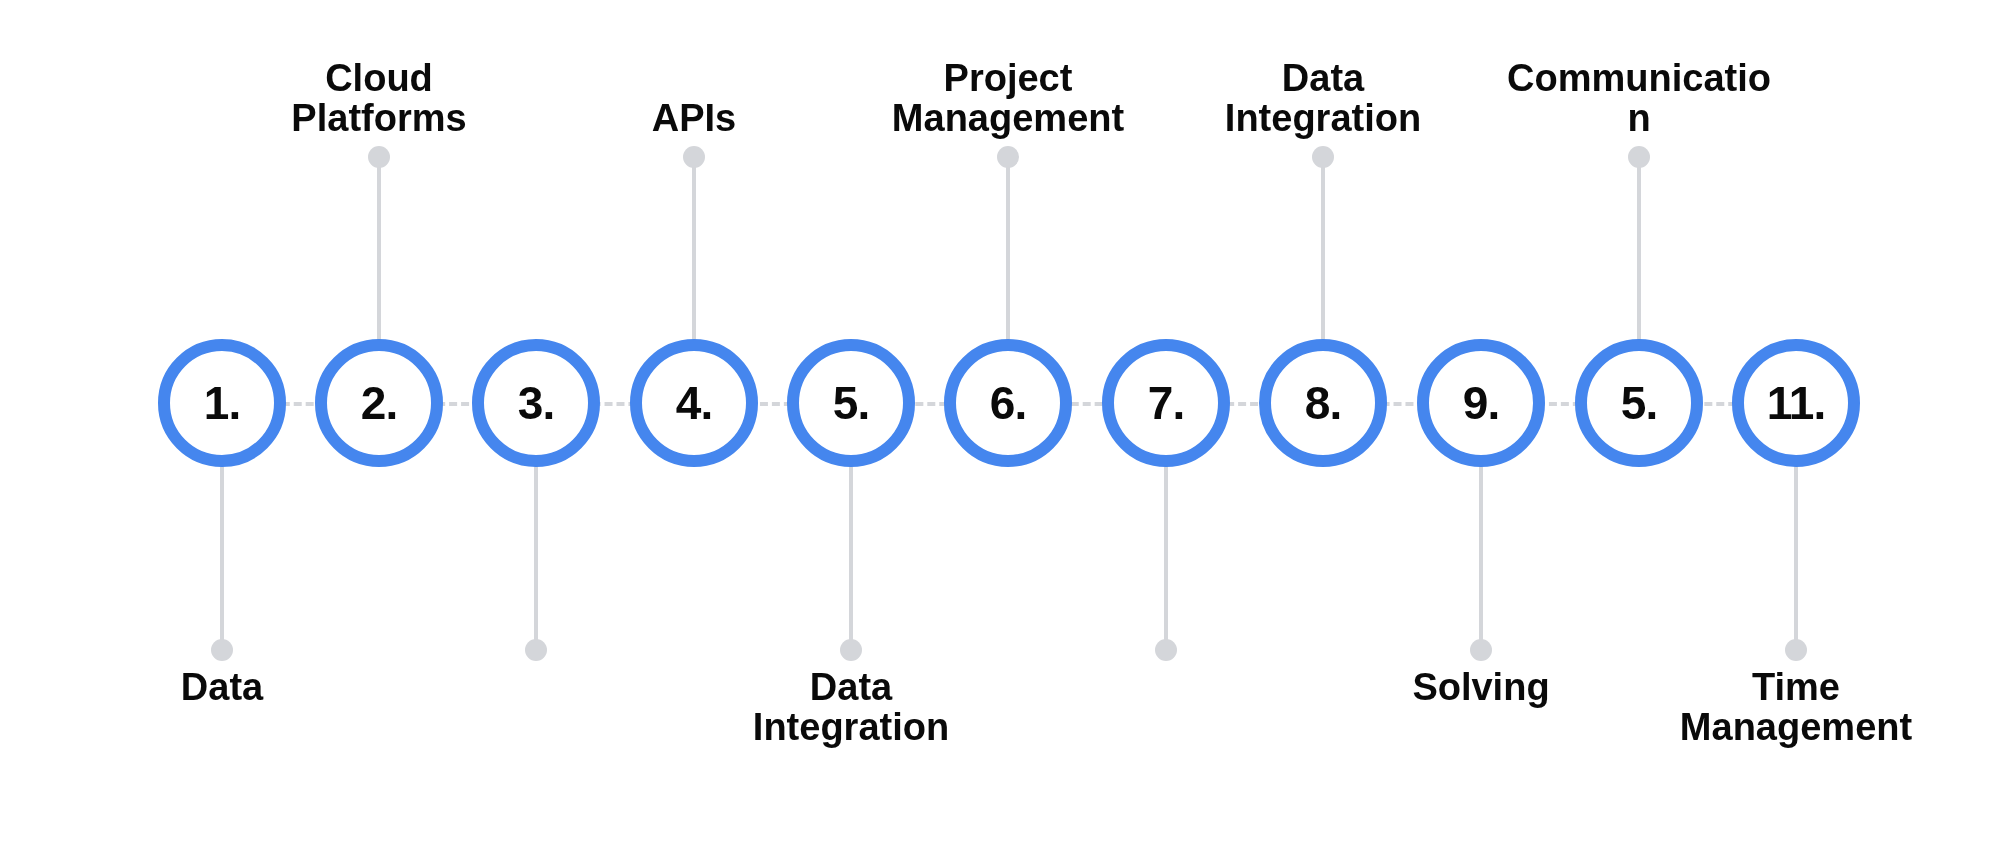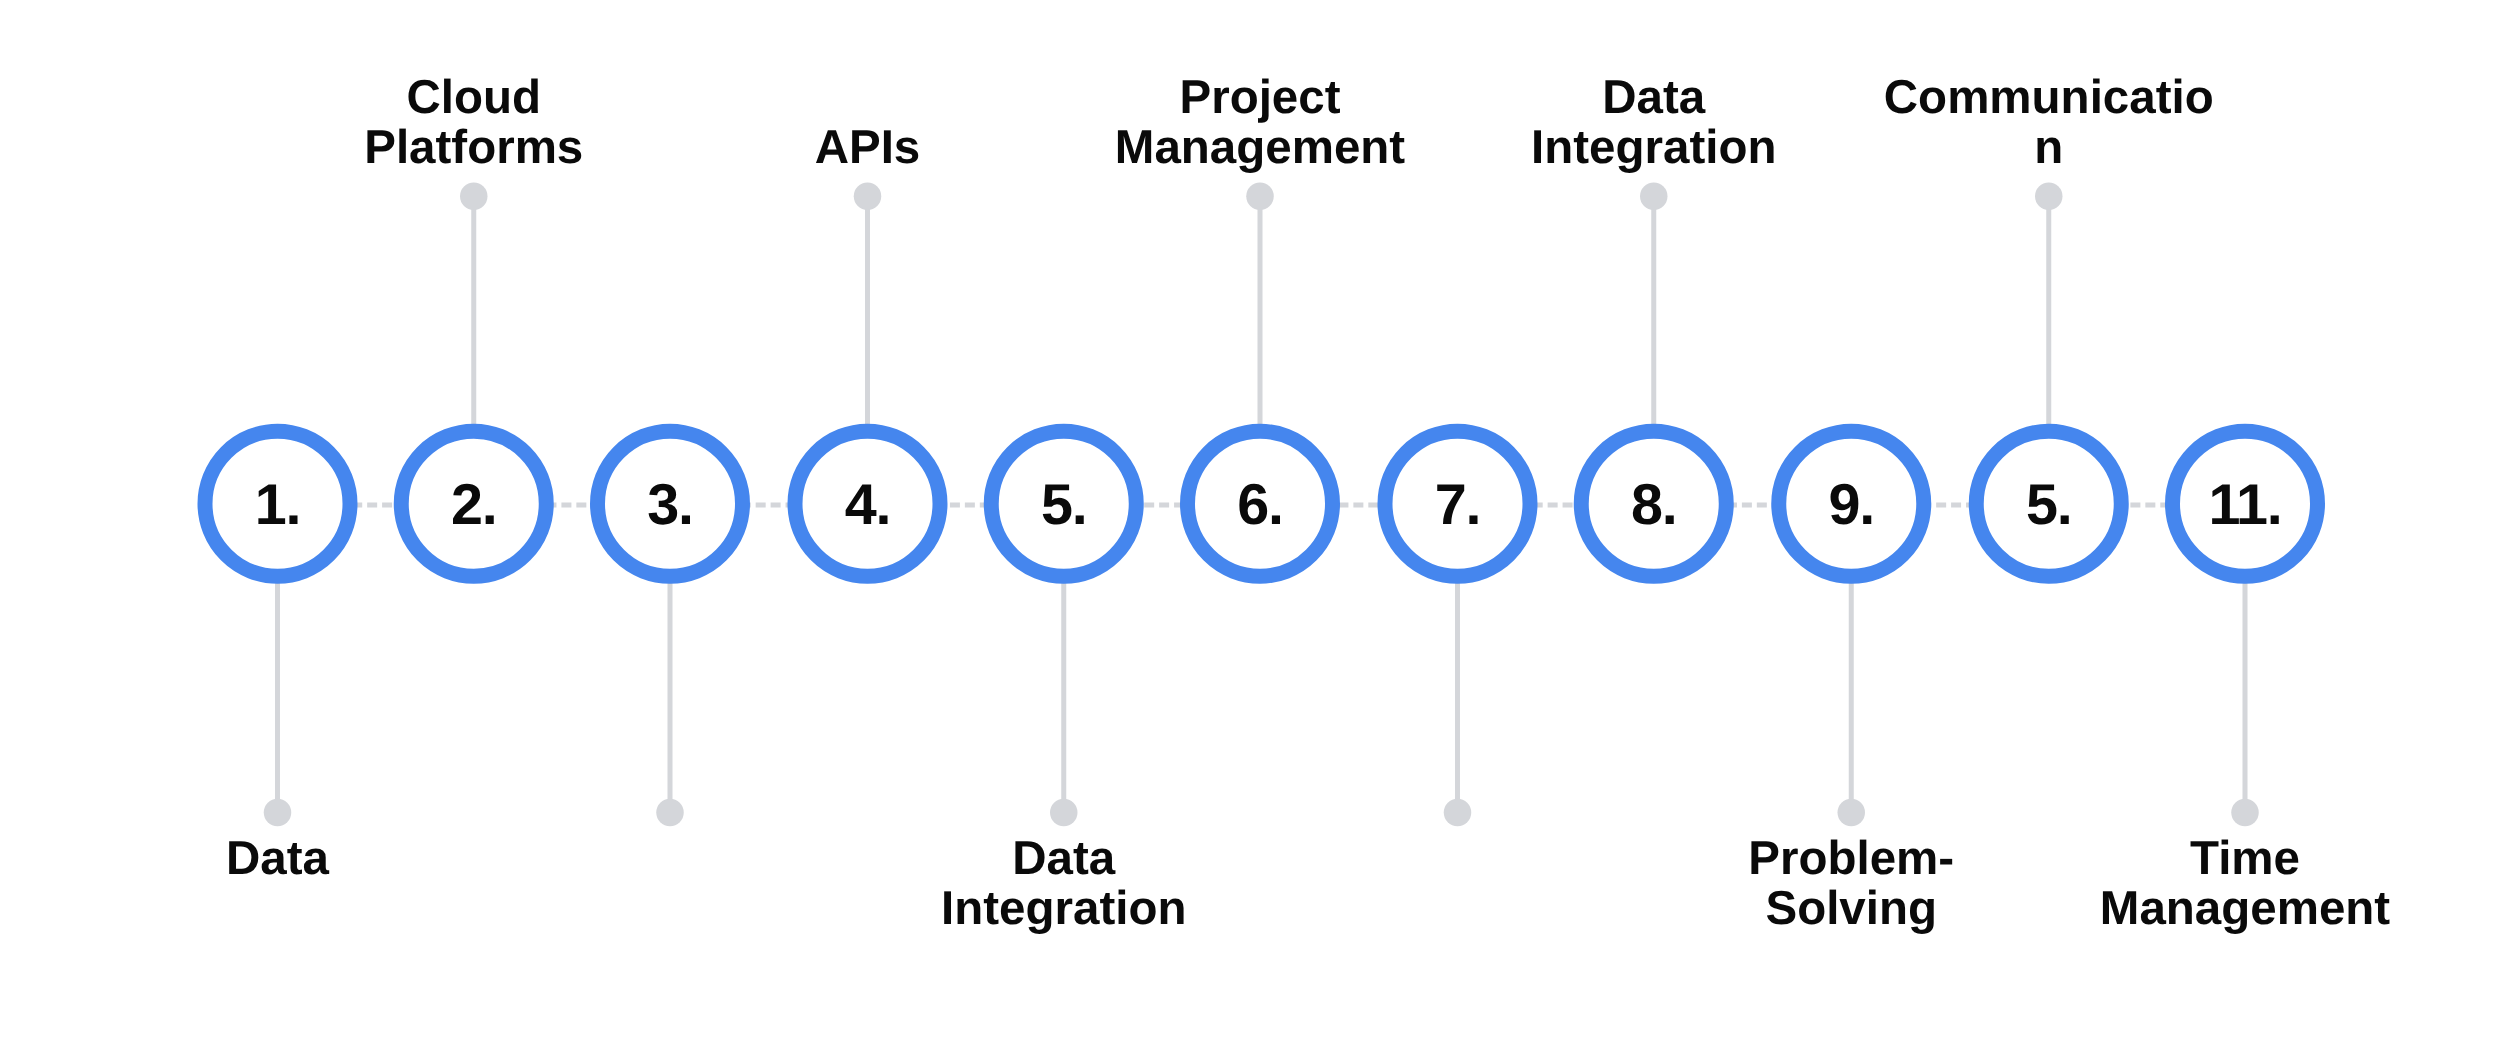--- a/index.html
+++ b/index.html
@@ -105,21 +105,20 @@
         <span>Integration</span>
       </div>
     </div>
     <div class="step" style="left: 1481px; top: 403px;">
       <div class="stem" style="top: 0px; height: 246px;"></div>
       <div class="dot" style="top: 236px;"></div>
       <div class="circle">
         <span class="num">9.</span>
       </div>
       <div class="label" style="top: 264px;">
-        <span>Problem-</span>
         <span>Solving</span>
       </div>
     </div>
     <div class="step" style="left: 1639px; top: 403px;">
       <div class="stem" style="top: -246px; height: 246px;"></div>
       <div class="dot" style="top: -257px;"></div>
       <div class="circle">
         <span class="num">5.</span>
       </div>
       <div class="label" style="top: -345px;">

